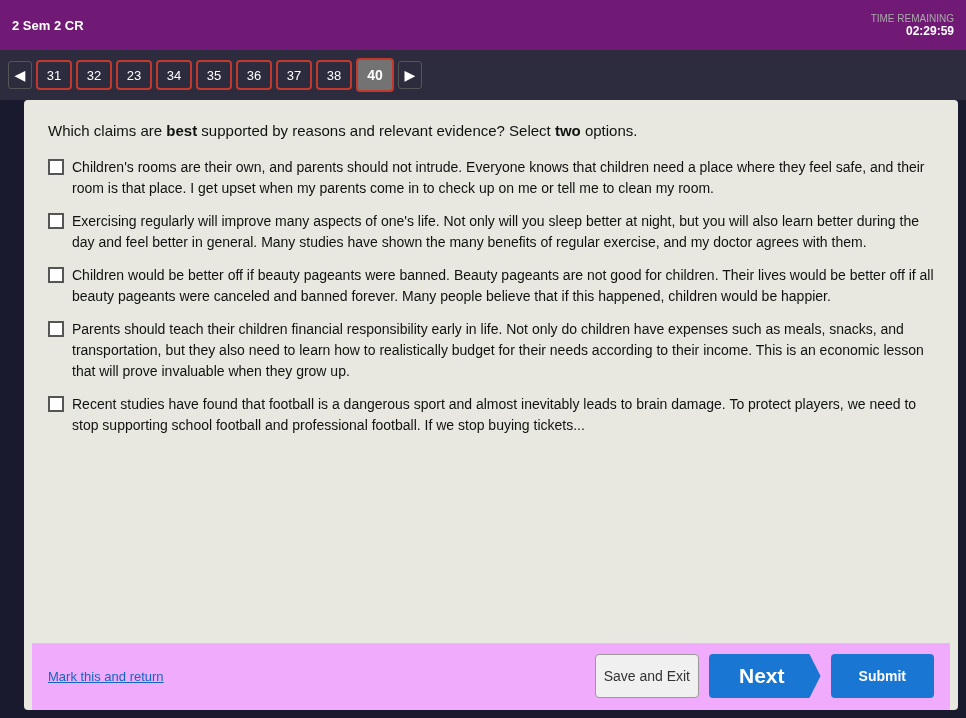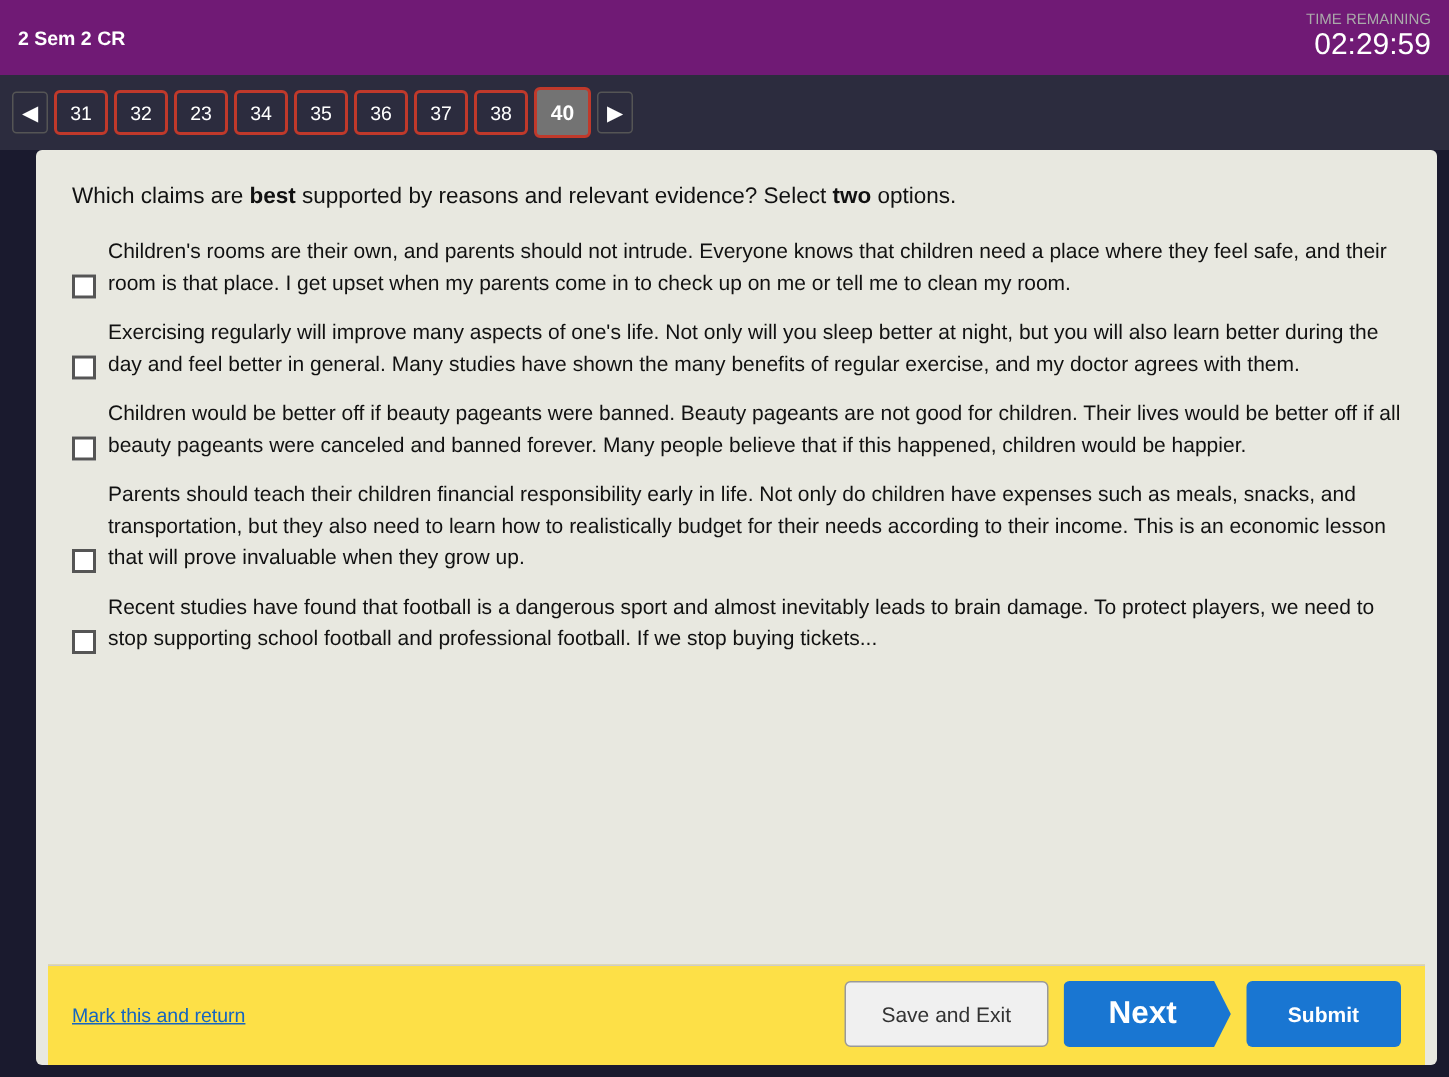--- a/index.html
+++ b/index.html
@@ -29,22 +29,22 @@
     .time-remaining {
       color: #ffffff;
       font-size: 12px;
       text-align: right;
     }
     .time-remaining .label {
       font-size: 10px;
       color: #aaa;
     }
     .time-remaining .time {
-      font-size: 20px;
-      font-weight: normal;
+      font-size: 12px;
+      font-weight: bold;
     }
 
     
     .nav-bar {
       background: #2c2c3e;
       height: 50px;
       display: flex;
       align-items: center;
       padding: 0 8px;
       gap: 4px;
@@ -110,21 +110,21 @@
     .options-list {
       flex: 1;
       overflow: hidden;
       display: flex;
       flex-direction: column;
       gap: 12px;
     }
 
     .option-item {
       display: flex;
-      align-items: flex-end;
+      align-items: flex-start;
       gap: 8px;
     }
     .option-checkbox {
       width: 16px;
       height: 16px;
       border: 2px solid #555;
       background: white;
       flex-shrink: 0;
       margin-top: 2px;
       cursor: pointer;
@@ -134,21 +134,21 @@
       color: #111;
       line-height: 1.5;
     }
 
     
     .footer-bar {
       position: absolute;
       bottom: 0;
       left: 8px;
       right: 8px;
-      background: #fde047;
+      background: #f0abfc;
       padding: 10px 16px 12px 16px;
       display: flex;
       align-items: center;
       justify-content: space-between;
       border-top: 1px solid #ccc;
     }
     .mark-return-link {
       color: #1565c0;
       font-size: 13px;
       text-decoration: underline;
@@ -157,21 +157,21 @@
       border: none;
     }
     .footer-buttons {
       display: flex;
       gap: 10px;
     }
     .btn-save {
       background: #f0f0f0;
       border: 1px solid #999;
       border-radius: 4px;
-      padding: 10px 24px;
+      padding: 10px 8px;
       font-size: 14px;
       color: #333;
       cursor: pointer;
     }
     .btn-next {
       background: #1976d2;
       border: none;
       border-radius: 4px;
       padding: 10px 30px;
       font-size: 21px;

